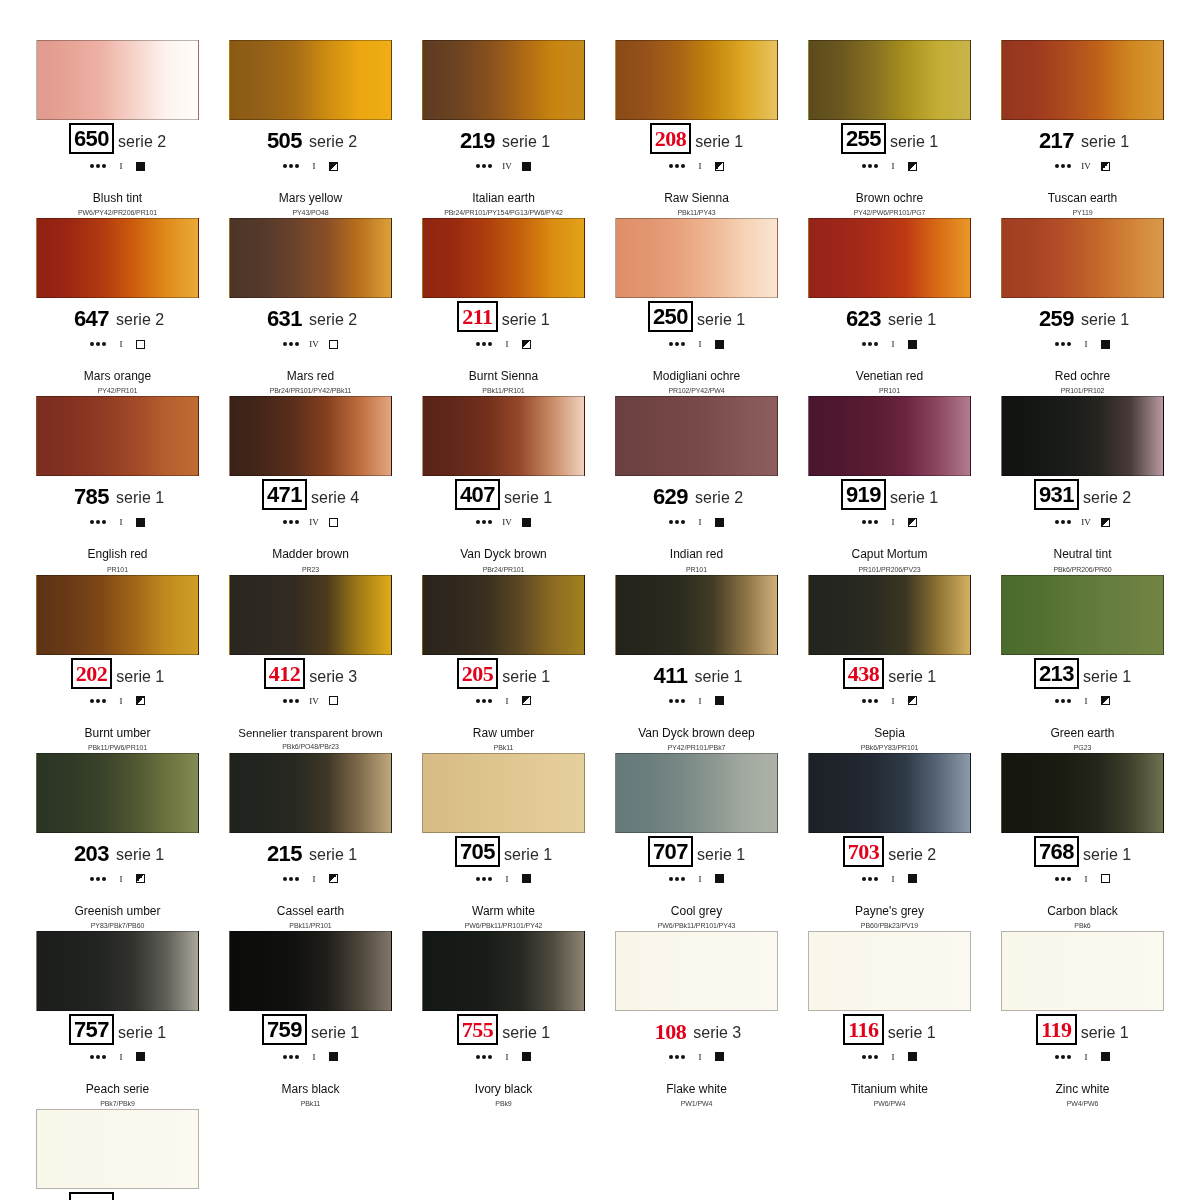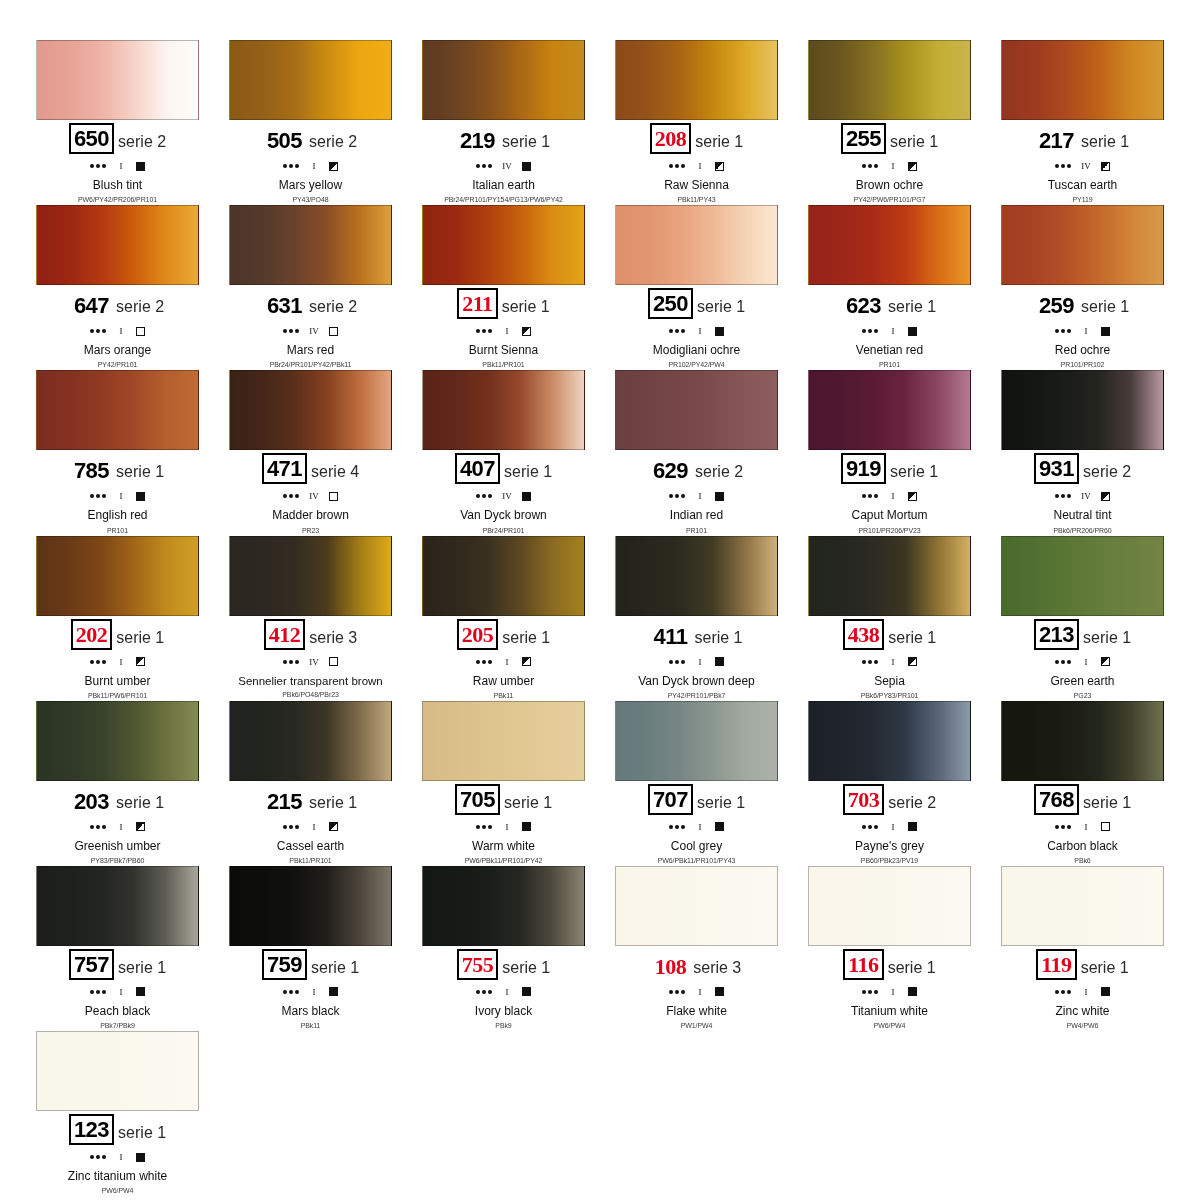--- a/index.html
+++ b/index.html
@@ -105,21 +105,21 @@
     position:relative;
   }
   .transp.opaque{ background:#111; }
   .transp.semi{
     background:linear-gradient(135deg,#111 0 50%,#fff 50% 100%);
   }
   .transp.transparent{ background:#fff; }
   .pname{
     font-size:12px;
     color:#111;
-    margin-top:5px;
+    margin-top:18px;
     line-height:1.1;
     white-space:nowrap;
   }
   .pigs{
     font-size:7px;
     color:#3b3b3b;
     margin-top:4px;
     letter-spacing:-0.1px;
     white-space:nowrap;
   }
@@ -739,21 +739,21 @@
           </div>
           <div class="iconline">
             <span class="dots">
               <i></i>
               <i></i>
               <i></i>
             </span>
             <span class="perm">I</span>
             <span class="transp opaque"></span>
           </div>
-          <div class="pname">Peach black</div>
+          <div class="pname">Peach serie</div>
           <div class="pigs">PBk7/PBk9</div>
         </div>
       </div>
       <div class="cell">
         <div class="swatch" style="background: linear-gradient(to right, rgb(11, 11, 10), rgb(13, 13, 12), rgb(17, 17, 16), rgb(32, 30, 25), rgb(75, 68, 58), rgb(128, 119, 106));"></div>
         <div class="meta">
           <div class="numline">
             <div class="numbox boxed black">759</div>
             <div class="serie">serie 1</div>
           </div>

